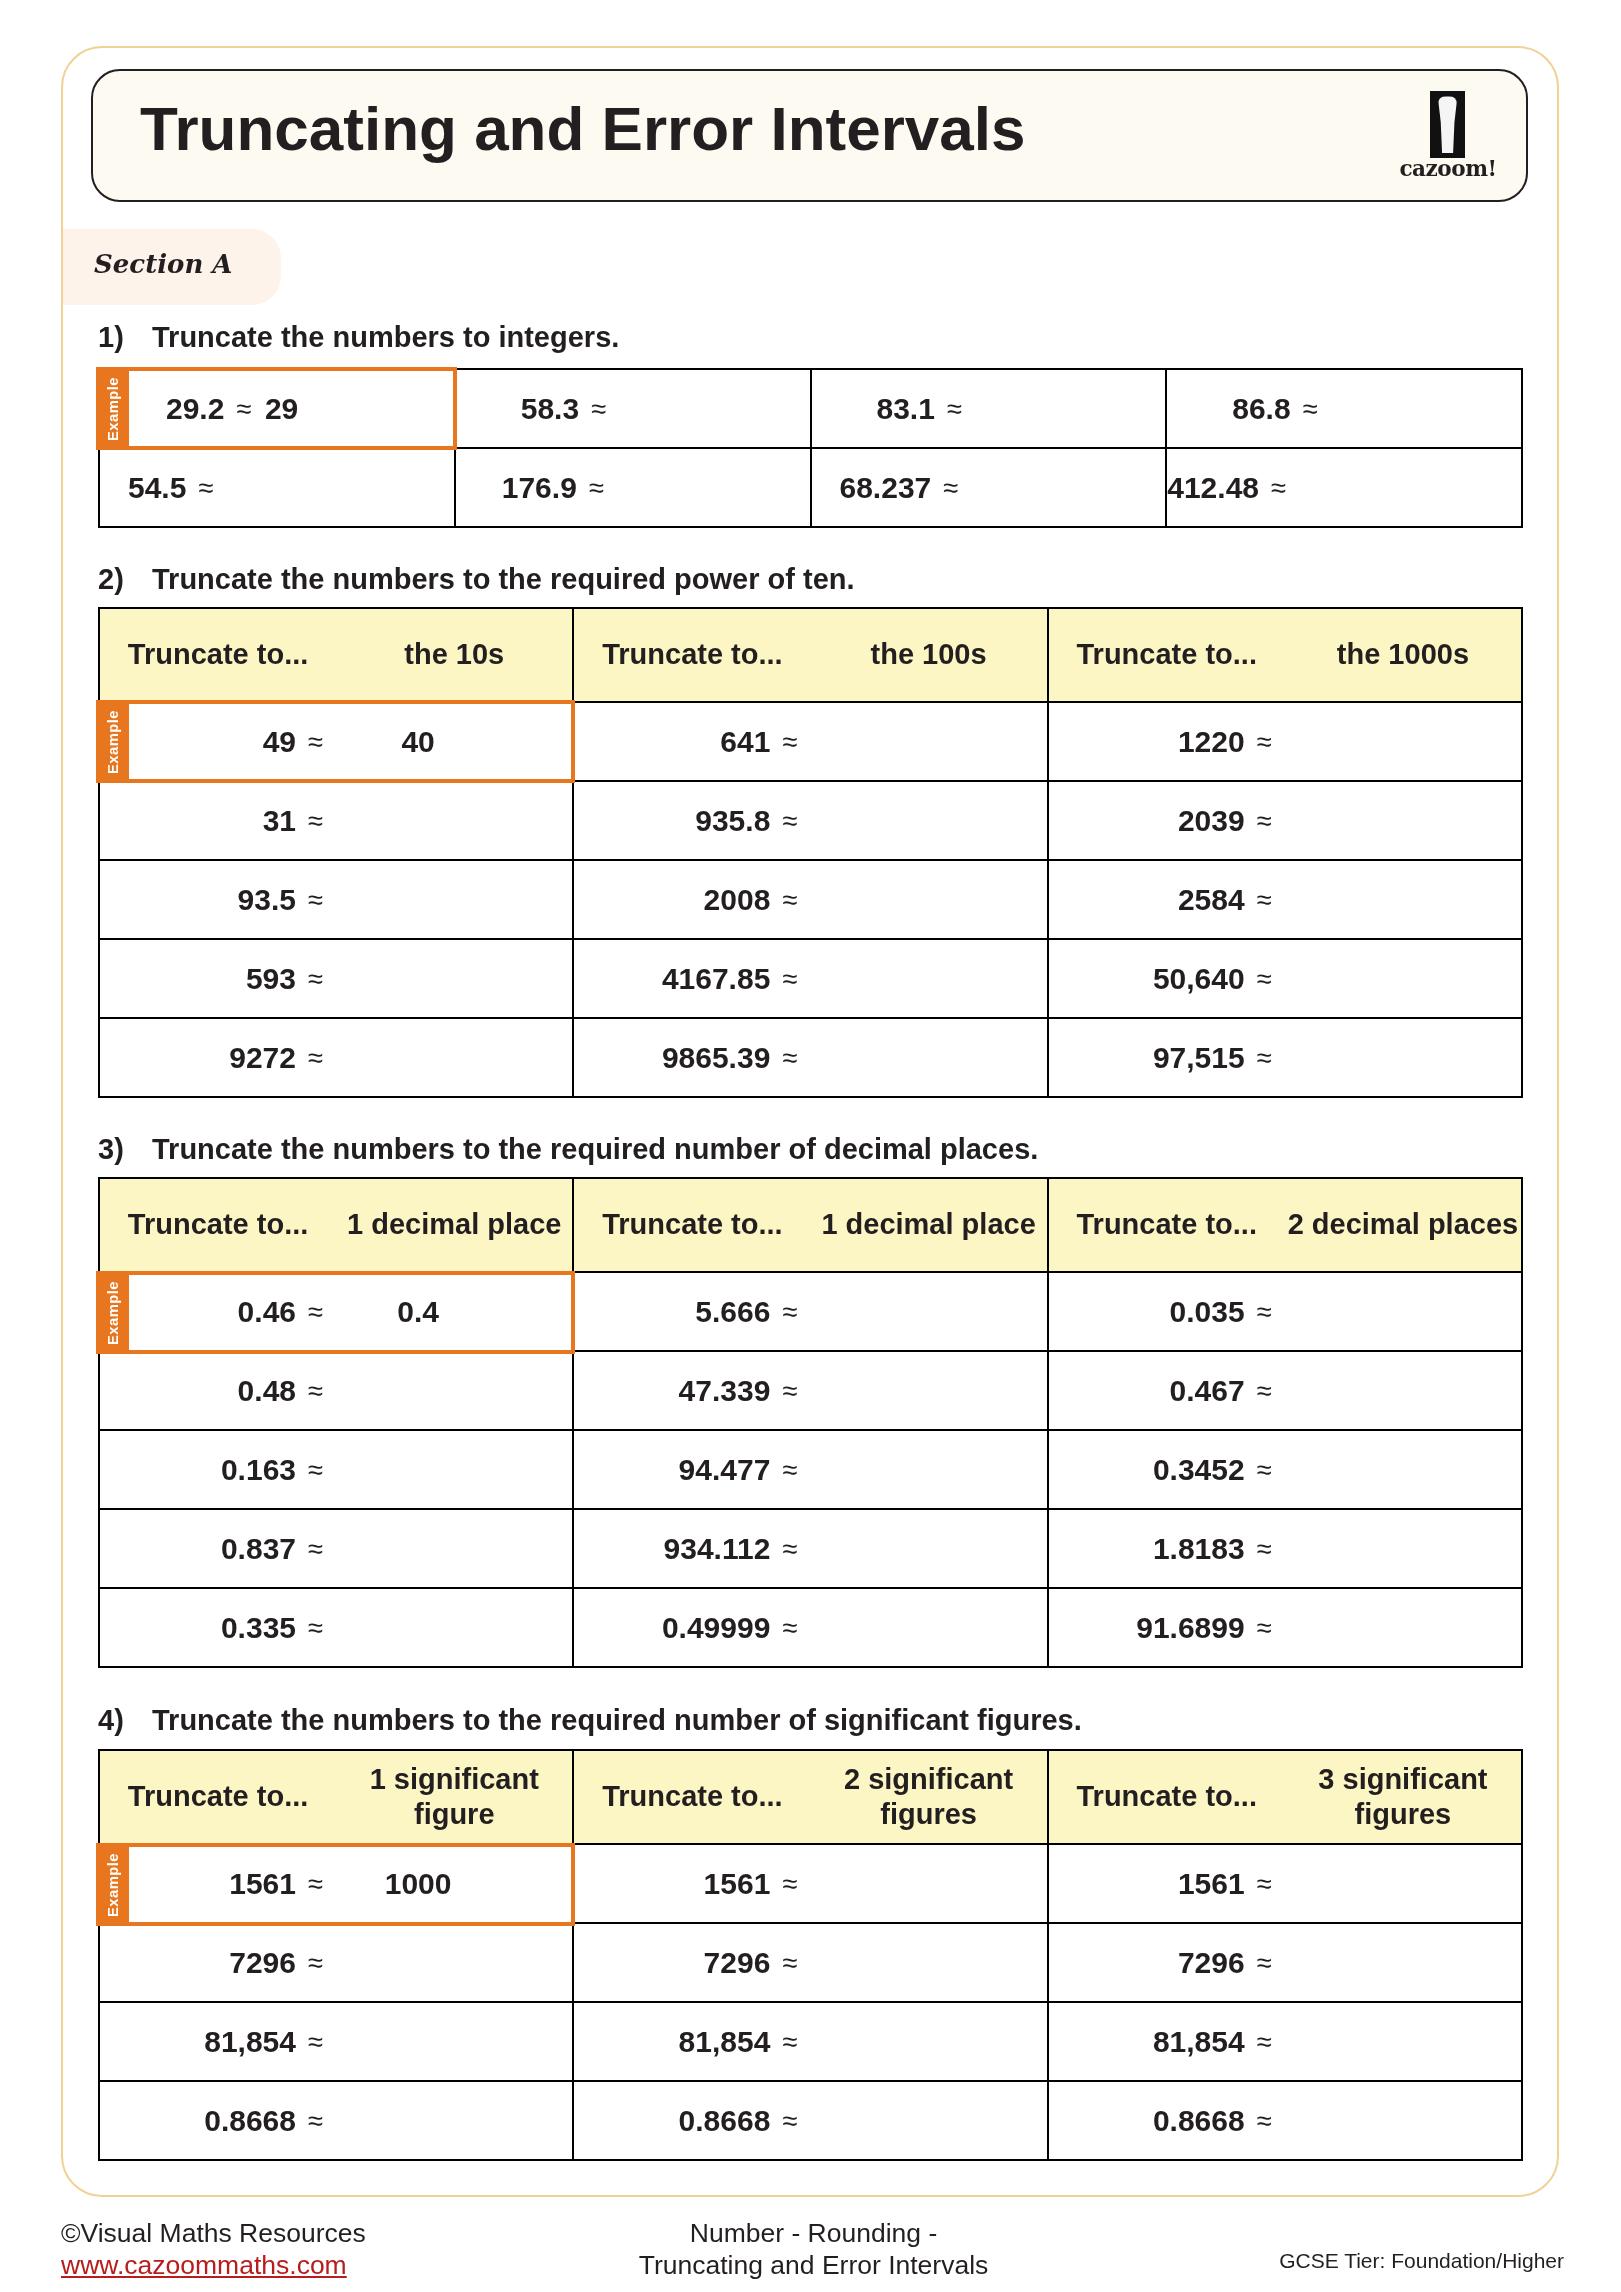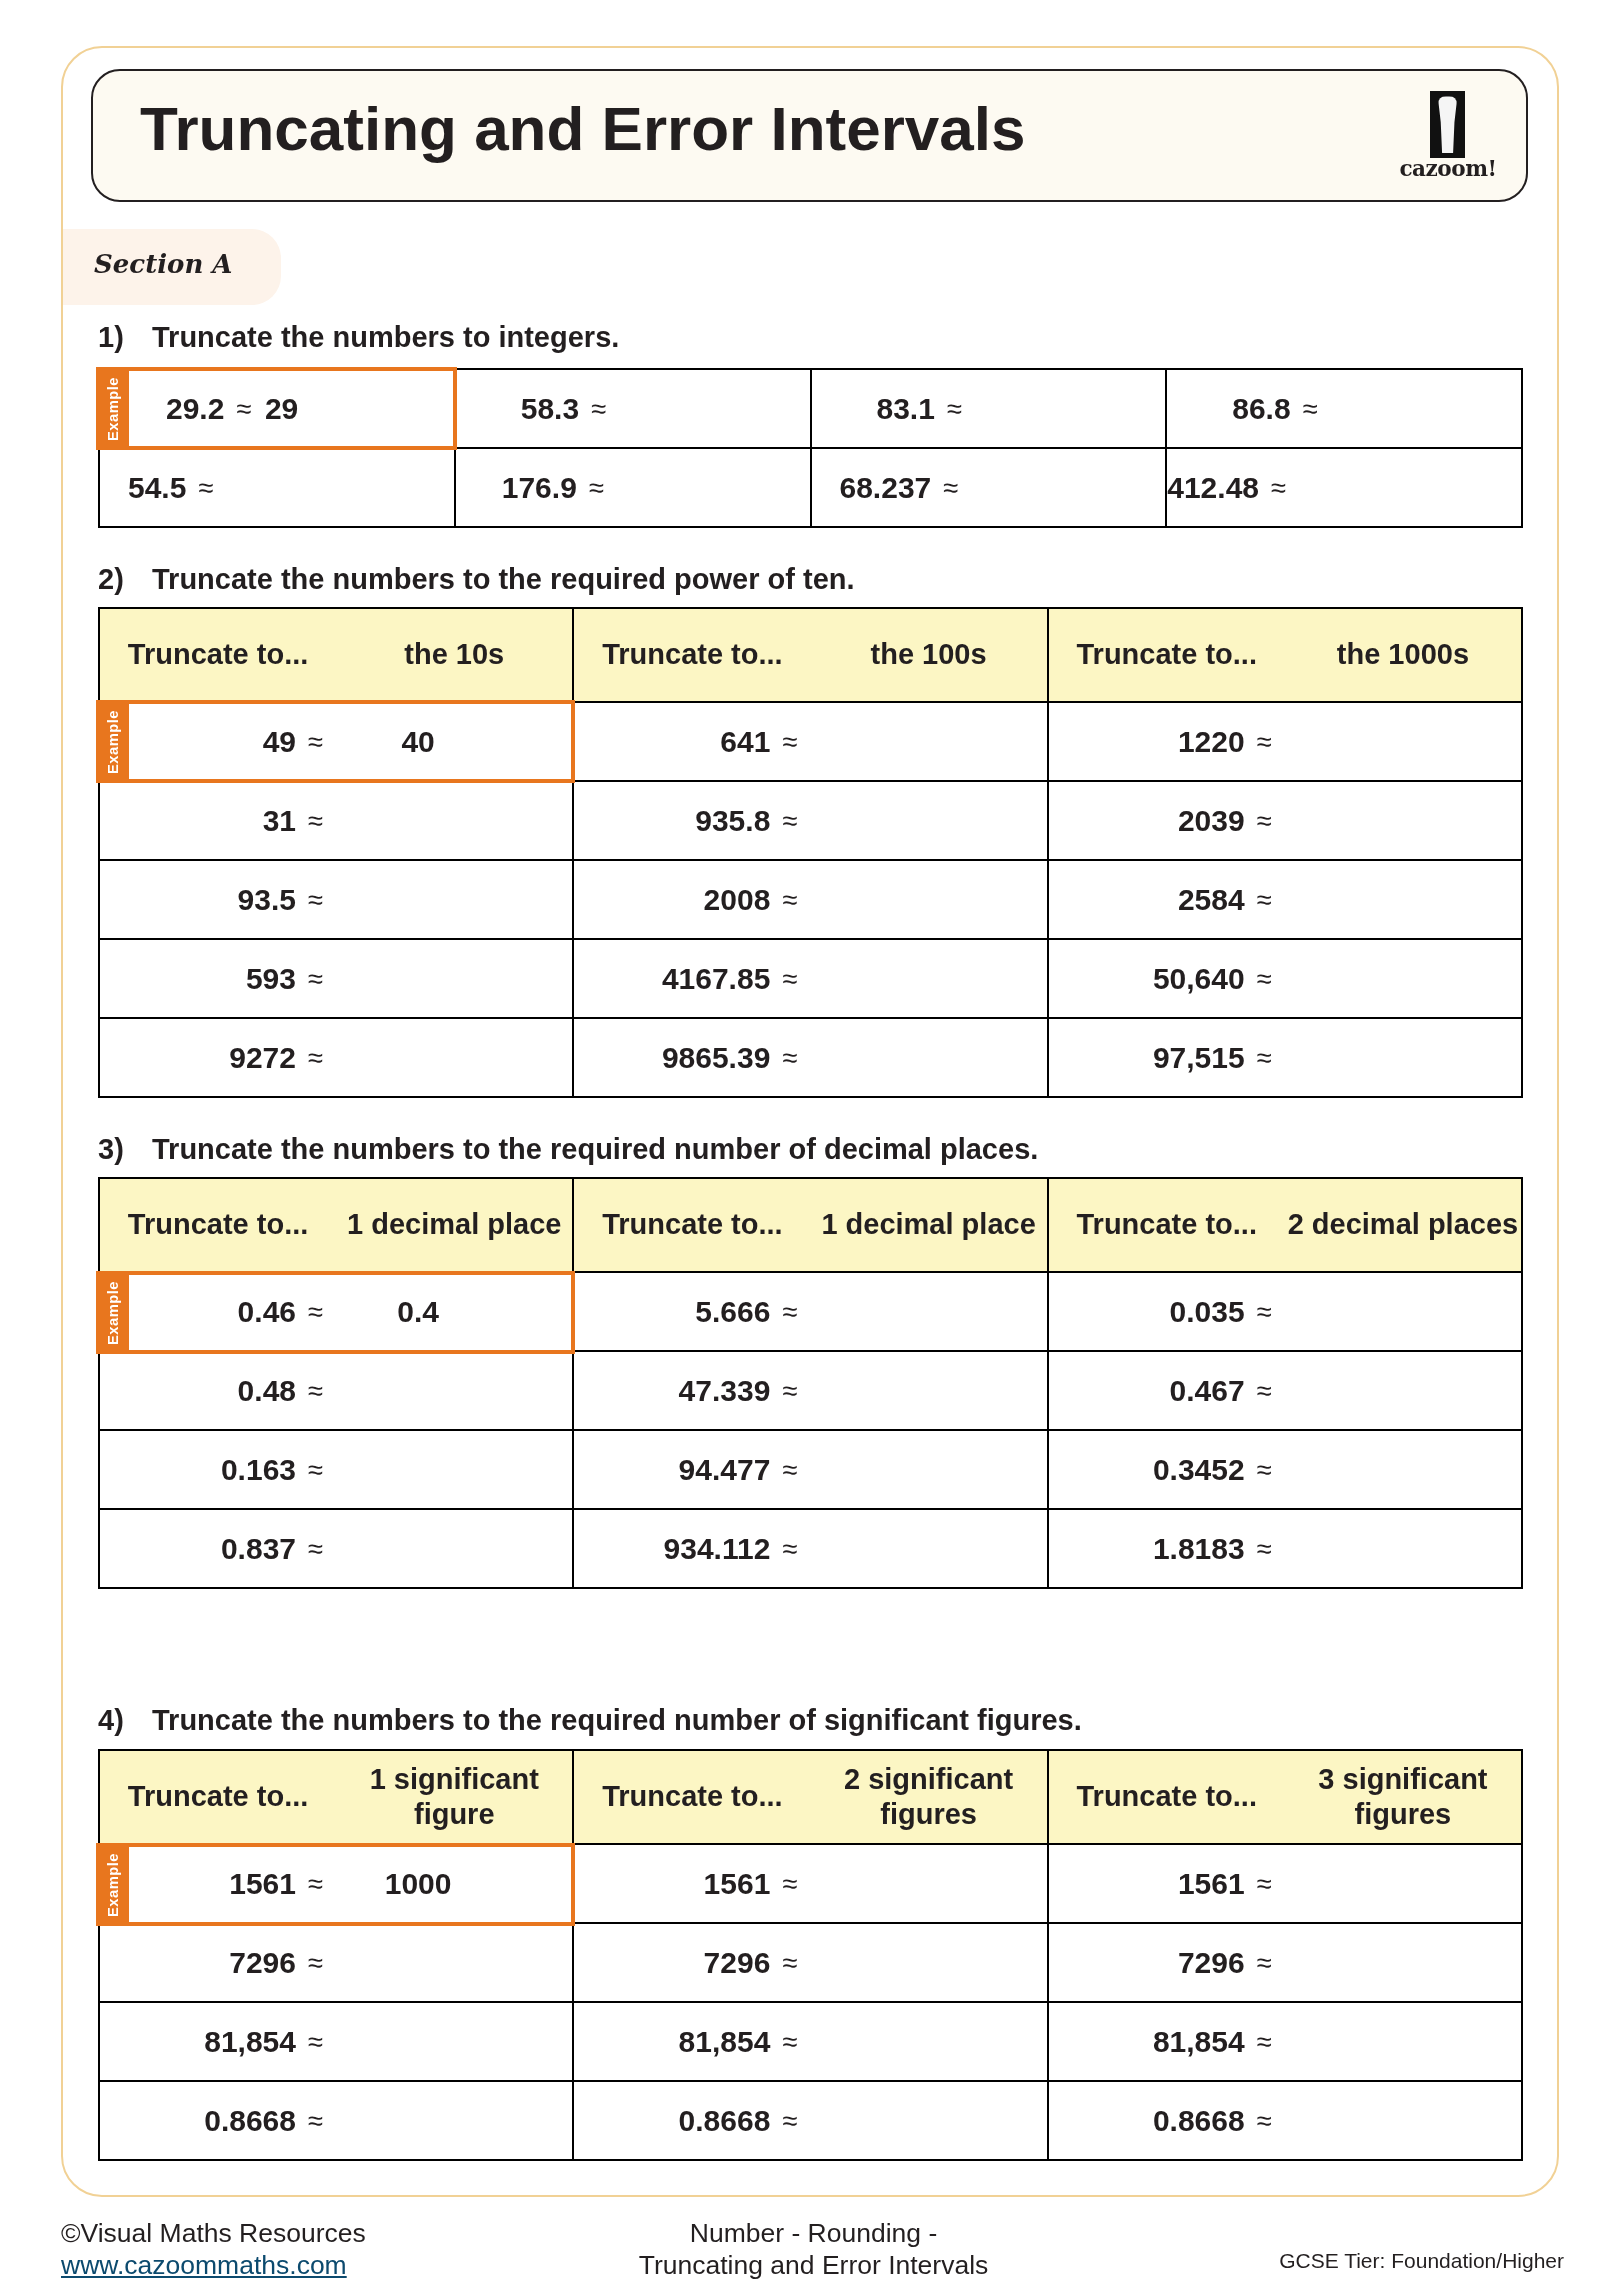--- a/index.html
+++ b/index.html
@@ -61,21 +61,21 @@
   .q1 .num-cell .val { width: auto; text-align: left; }
   .example-outline {
     position: absolute; border: 4.9px solid #e8761e; box-sizing: border-box; pointer-events: none;
   }
   .example-tab {
     position: absolute; background: #e8761e; color: #fff; font-size: 14.7px; font-weight: bold;
     display: flex; align-items: center; justify-content: center;
   }
   .example-tab span { transform: rotate(-90deg); white-space: nowrap; letter-spacing: 0.5px; }
   .footer-left { position: absolute; left: 61px; top: 2217px; font-size: 26.5px; line-height: 32px; }
-  .footer-link { color: #0c4a6e; text-decoration: underline; }
+  .footer-link { color: #b91c1c; text-decoration: underline; }
   .footer-mid { position: absolute; left: 549px; width: 529px; top: 2217px; font-size: 26.5px; line-height: 32px; text-align: center; }
   .footer-right { position: absolute; right: 57px; top: 2249px; font-size: 21px; }
 </style>
 </head>
 <body>
 
 <div class="frame"></div>
 
 <div class="header">
   <div class="title">Truncating and Error Intervals</div>
@@ -388,20 +388,40 @@
             <span class="approx">≈</span>
           </div>
         </td>
     <td>
           <div class="num-cell">
             <span class="val">1.8183</span>
             <span class="approx">≈</span>
           </div>
         </td>
   </tr>
+  <tr>
+    <td>
+          <div class="num-cell">
+            <span class="val">0.335</span>
+            <span class="approx">≈</span>
+          </div>
+        </td>
+    <td>
+          <div class="num-cell">
+            <span class="val">0.49999</span>
+            <span class="approx">≈</span>
+          </div>
+        </td>
+    <td>
+          <div class="num-cell">
+            <span class="val">91.6899</span>
+            <span class="approx">≈</span>
+          </div>
+        </td>
+  </tr>
 </tbody>
   </table>
 <div class="example-outline" style="left:96px; top:1271px; width:479px; height:83px;"></div>
 <div class="example-tab" style="left:96px; top:1271px; width:33px; height:83px;">
     <span>Example</span>
   </div>
 
 <div class="q-label" style="top:1704px;">
   <span class="q-num">4)</span><span>Truncate the numbers to the required number of significant figures.</span>
 </div>

